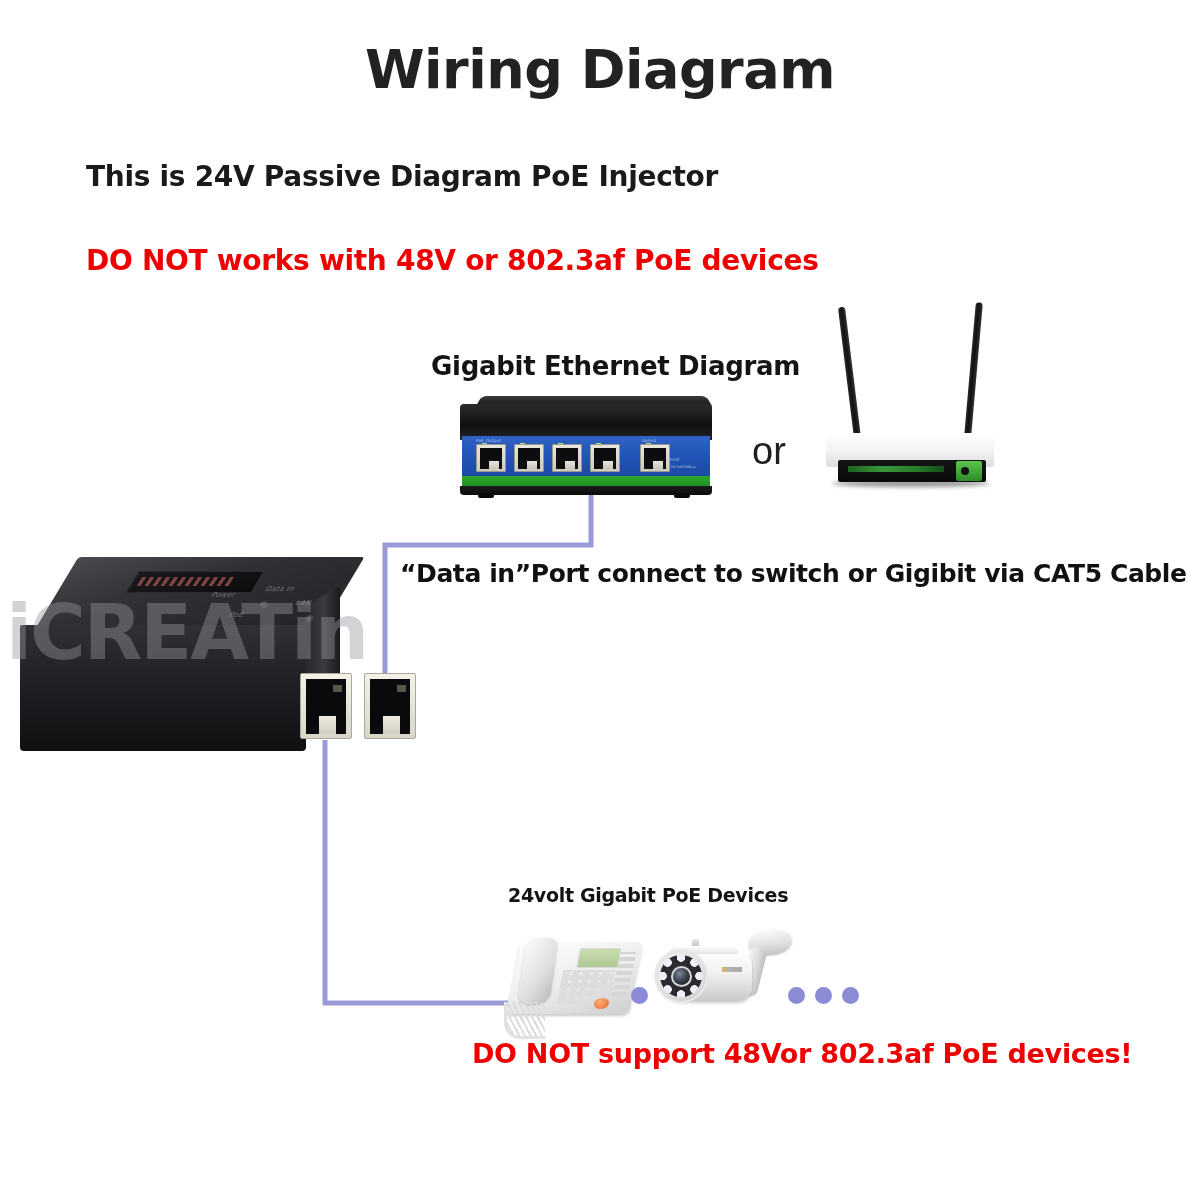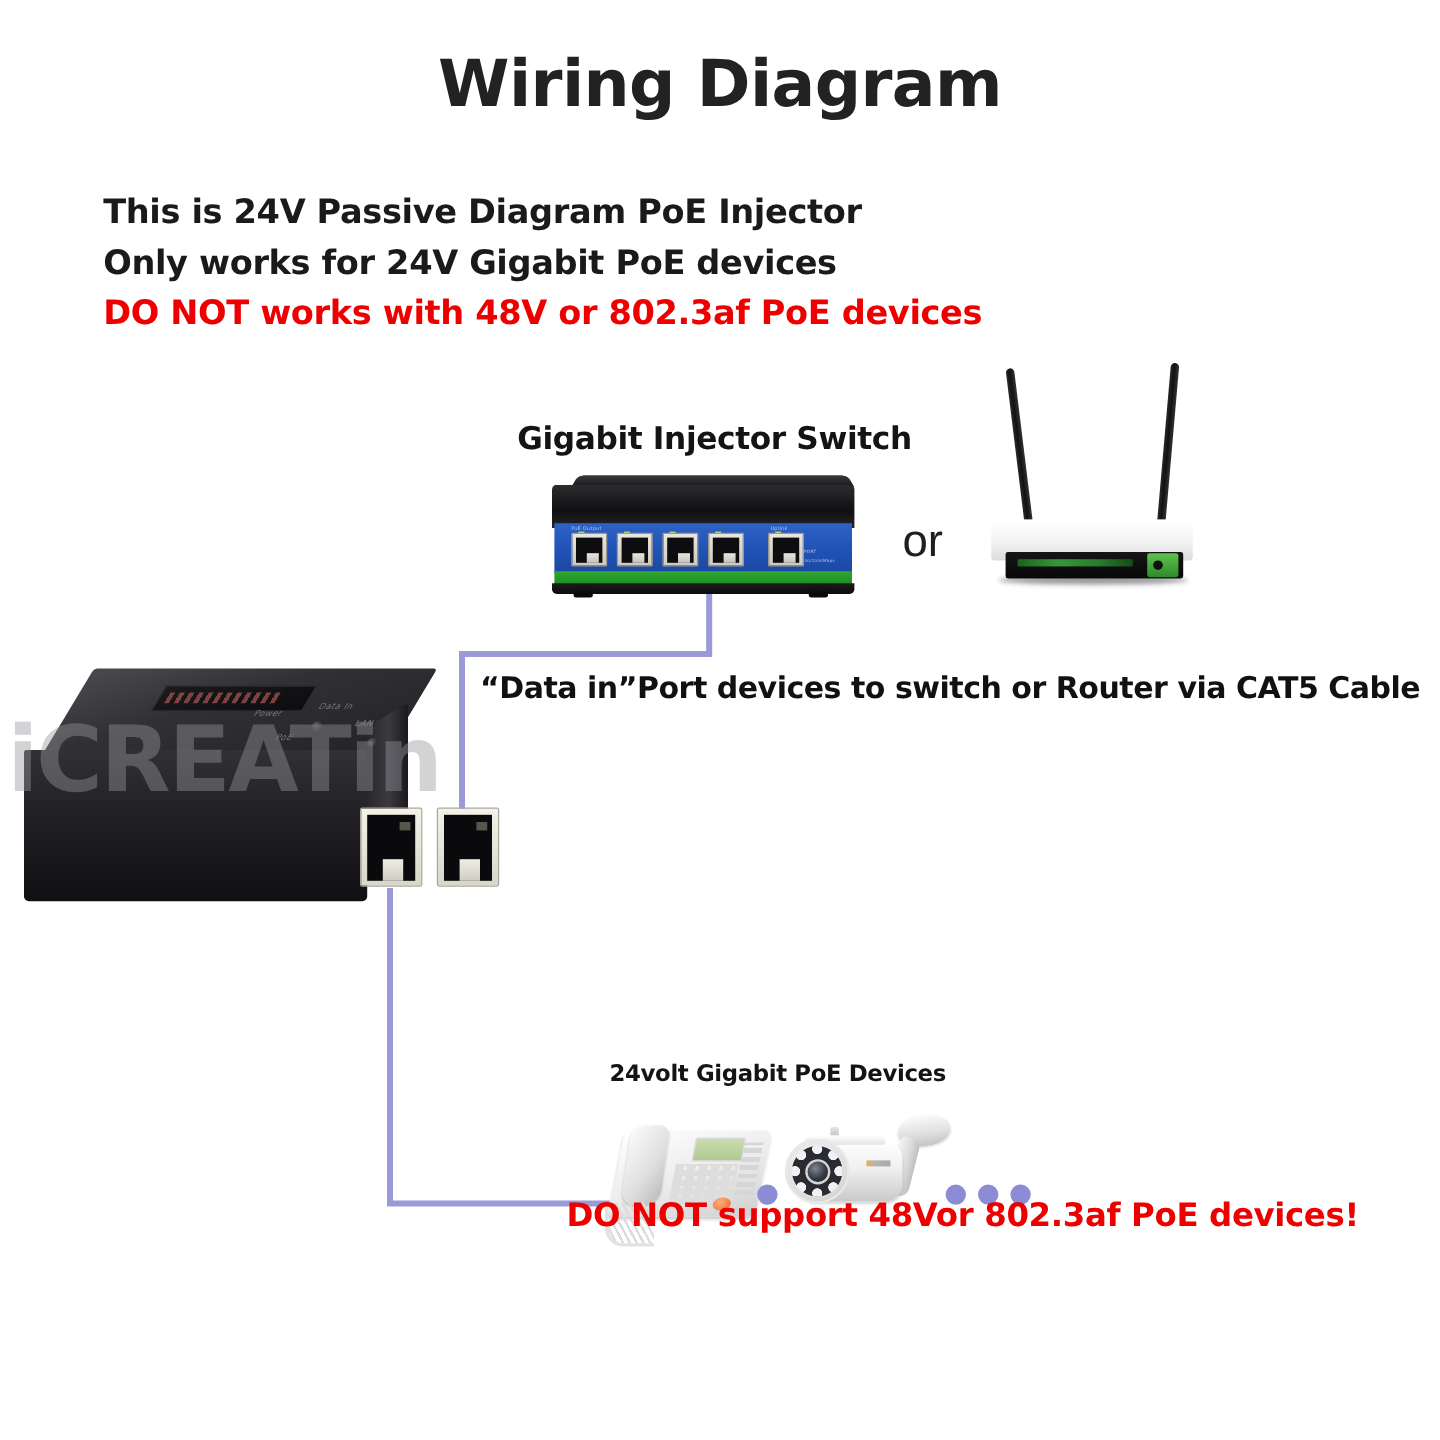--- a/index.html
+++ b/index.html
@@ -73,21 +73,21 @@
   }
   #devices-label {
     left: 508px; top: 884px;
     font-size: 19px;
     font-weight: 700;
     color: #141414;
     white-space: nowrap;
     letter-spacing: -0.3px;
   }
   #bottom-warning {
-    left: 472px; top: 998px;
+    left: 472px; top: 1038px;
     font-size: 27px;
     font-weight: 700;
     color: #ee0000;
     white-space: nowrap;
     letter-spacing: -0.3px;
   }
 
   
   #cable-layer { left: 0; top: 0; width: 1200px; height: 1200px; }
 
@@ -421,33 +421,32 @@
   }
 </style>
 </head>
 <body>
 
 <div class="stage">
 
   <div class="abs" id="page-title">Wiring Diagram</div>
 
   <div class="abs intro-line" id="intro-1">This is 24V Passive Diagram PoE Injector</div>
-  <div class="abs intro-line" id="intro-2">Only works for 24V Gigabit PoE devices</div>
   <div class="abs intro-line warn" id="intro-3">DO NOT works with 48V or 802.3af PoE devices</div>
 
   <svg class="abs" id="cable-layer" viewBox="0 0 1200 1200">
     <polyline points="591,487 591,545 385,545 385,716" fill="none" stroke="#9a9ad8" stroke-width="5" stroke-linejoin="miter" stroke-linecap="butt"></polyline>
     <circle cx="385" cy="716" r="9" fill="#8b8bd6"></circle>
     <circle cx="591" cy="470" r="6" fill="#8b8bd6" opacity="0.9"></circle>
 
     <polyline points="325,740 325,1003 508,1003" fill="none" stroke="#9a9ad8" stroke-width="5" stroke-linejoin="miter" stroke-linecap="butt"></polyline>
     <circle cx="325" cy="722" r="9" fill="#8b8bd6"></circle>
   </svg>
 
-  <div class="abs dev-label" id="switch-label">Gigabit Injector Switch</div>
+  <div class="abs dev-label" id="switch-label">Gigabit Ethernet Diagram</div>
   <div class="abs" id="switch-device">
     <div class="abs sw-top"></div>
     <div class="abs sw-body"></div>
     <div class="abs sw-panel"></div>
 
     <div class="abs sw-text" id="sw-label-poe">PoE Output</div>
     <div class="abs sw-text" id="sw-label-uplink">Uplink</div>
     <div class="abs sw-text" id="sw-label-model">5-PORT</div>
     <div class="abs sw-text" id="sw-label-speed">10/100/1000Mbps</div>
 
@@ -484,21 +483,21 @@
   <div class="abs" id="router-device">
     <div class="abs rt-antenna" id="rt-ant-left"></div>
     <div class="abs rt-antenna" id="rt-ant-right"></div>
     <div class="abs rt-shadow"></div>
     <div class="abs rt-shell"></div>
     <div class="abs rt-front"></div>
     <div class="abs rt-strip"></div>
     <div class="abs rt-greenbtn"></div>
   </div>
 
-  <div class="abs" id="datain-caption">“Data in”Port devices to switch or Router via CAT5 Cable</div>
+  <div class="abs" id="datain-caption">“Data in”Port connect to switch or Gigibit via CAT5 Cable</div>
 
   <div class="abs" id="injector-device">
     <div class="abs inj-top"></div>
     <div class="abs inj-side"></div>
     <div class="abs inj-front"></div>
     <div class="abs inj-toplabel"></div>
 
     <div class="abs inj-legend" id="inj-leg-1">Power</div>
     <div class="abs inj-legend" id="inj-leg-2">Data In</div>
     <div class="abs inj-legend" id="inj-leg-3">LAN</div>

